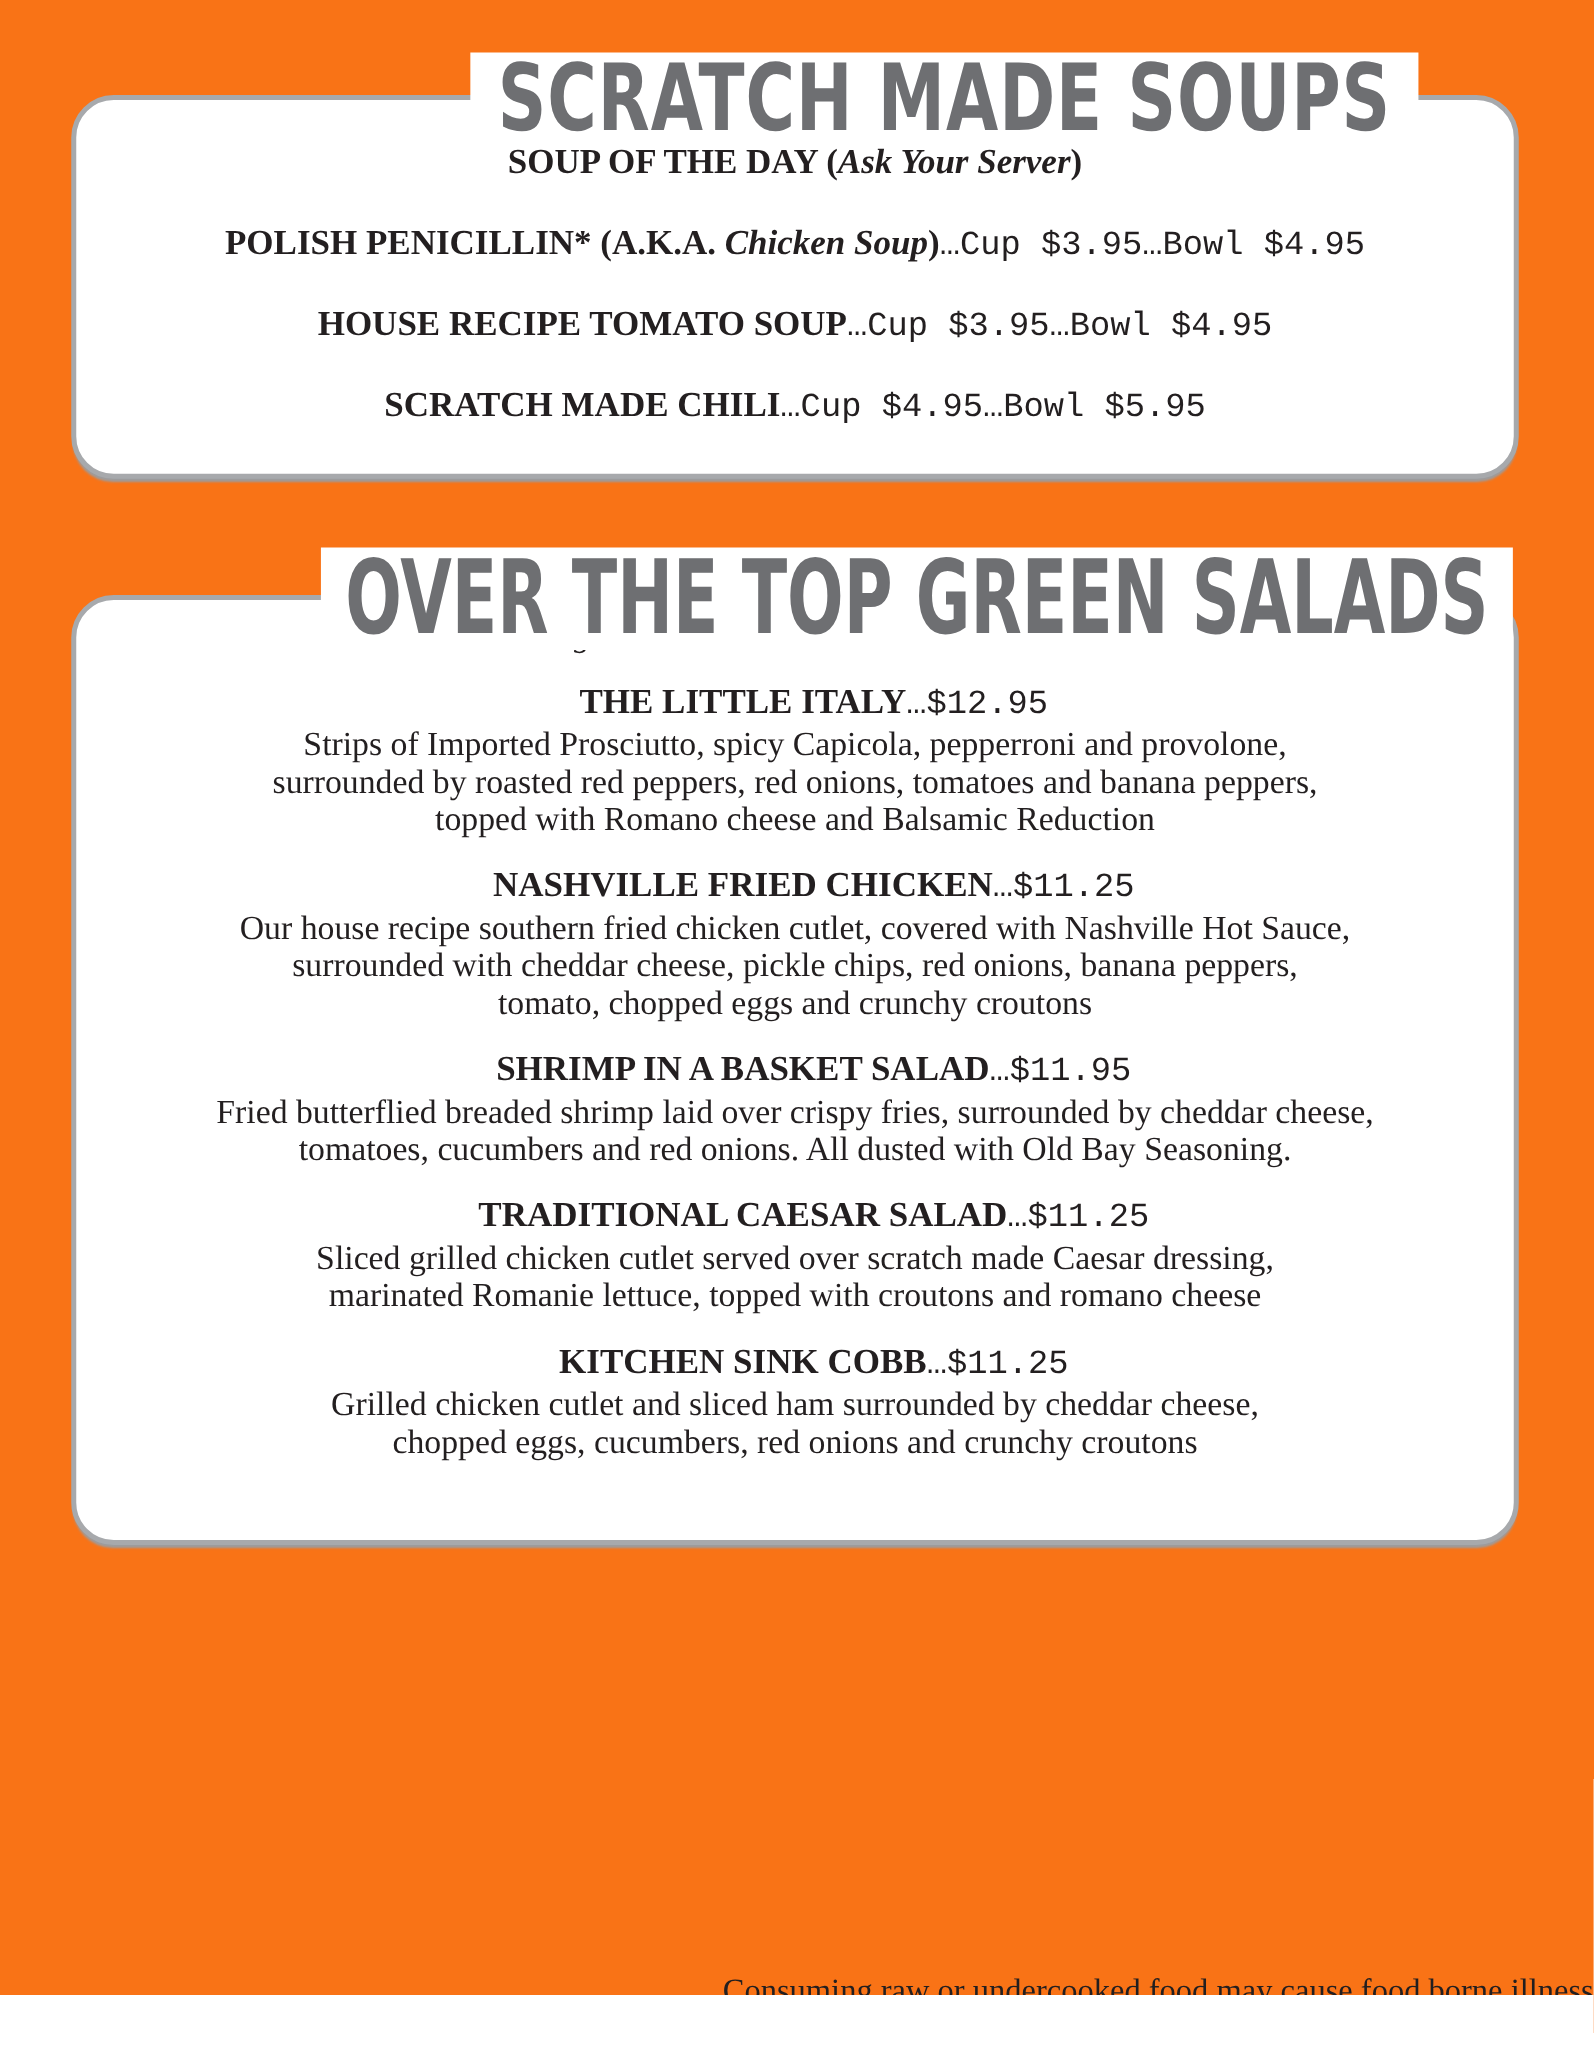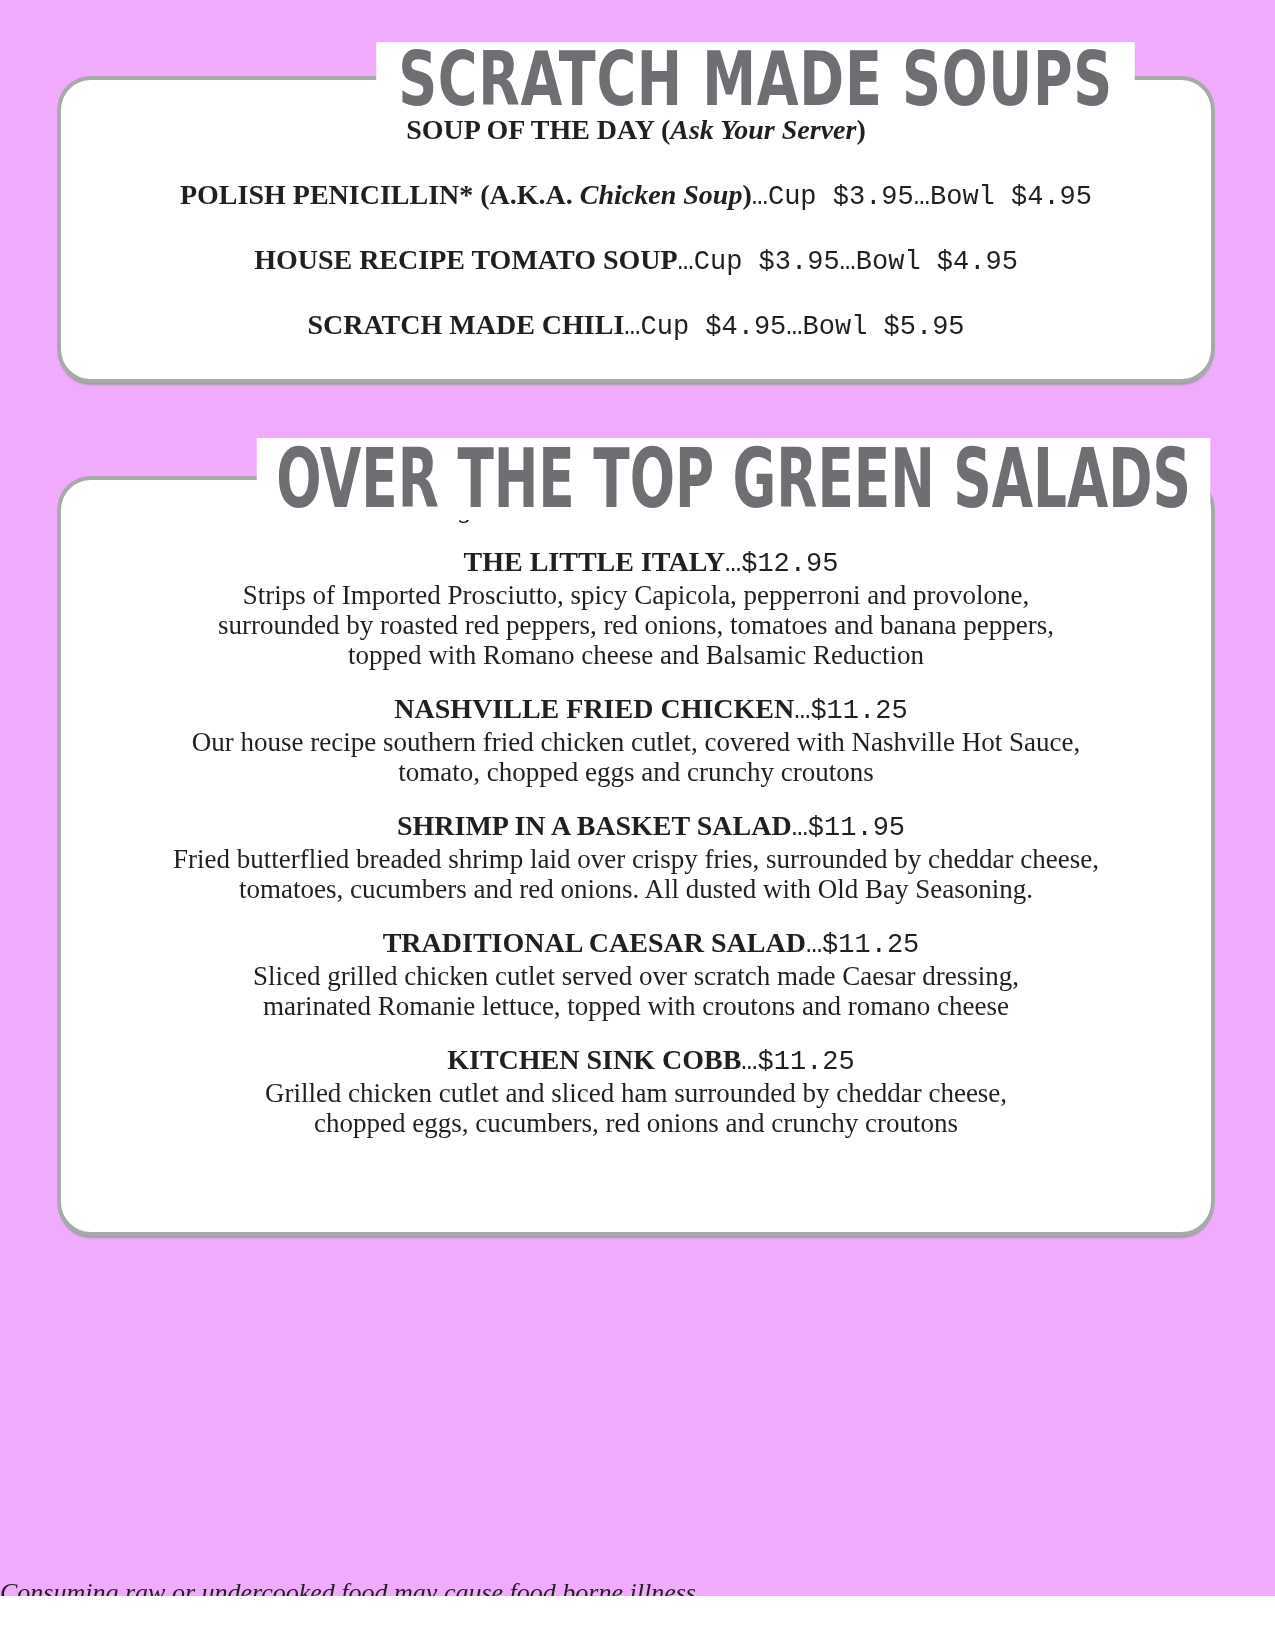--- a/index.html
+++ b/index.html
@@ -1,20 +1,20 @@
 <!DOCTYPE html>
 <html><head>
 <meta charset="utf-8">
 <style>
   html,body { margin:0; padding:0; background:#ffffff; }
   .page {
     position:relative;
     width:1275px;
     height:1596px;
-    background:#f0abfc;
+    background:#f97316;
     overflow:hidden;
     font-family:"Liberation Serif", serif;
     color:#231f20;
   }
   .menu-box {
     position:absolute;
     left:57px;
     width:1158px;
     box-sizing:border-box;
     border:4px solid #a7a9ac;
@@ -79,22 +79,21 @@
   .salad-desc-line {
     font-size:27px;
     line-height:30px;
   }
 
   .footer-note {
     position:absolute;
     top:1578px;
     left:0;
     width:1275px;
-    text-align:left;
-    font-style:italic;
+    text-align:right;
     font-size:26px;
     line-height:30px;
   }
 </style>
 </head>
 <body>
 
 <div class="page">
 
   <div class="menu-box" id="soups-box">
@@ -128,20 +127,21 @@
         <div class="salad-desc-line">Strips of Imported Prosciutto, spicy Capicola, pepperroni and provolone,</div>
         <div class="salad-desc-line">surrounded by roasted red peppers, red onions, tomatoes and banana peppers,</div>
         <div class="salad-desc-line">topped with Romano cheese and Balsamic Reduction</div>
       </div>
 
       <div class="salad-item">
         <div class="salad-heading">
           <span class="bold-name">NASHVILLE FRIED CHICKEN</span><span class="price">…$11.25</span>
         </div>
         <div class="salad-desc-line">Our house recipe southern fried chicken cutlet, covered with Nashville Hot Sauce,</div>
+        <div class="salad-desc-line">surrounded with cheddar cheese, pickle chips, red onions, banana peppers,</div>
         <div class="salad-desc-line">tomato, chopped eggs and crunchy croutons</div>
       </div>
 
       <div class="salad-item">
         <div class="salad-heading">
           <span class="bold-name">SHRIMP IN A BASKET SALAD</span><span class="price">…$11.95</span>
         </div>
         <div class="salad-desc-line">Fried butterflied breaded shrimp laid over crispy fries, surrounded by cheddar cheese,</div>
         <div class="salad-desc-line">tomatoes, cucumbers and red onions. All dusted with Old Bay Seasoning.</div>
       </div>

